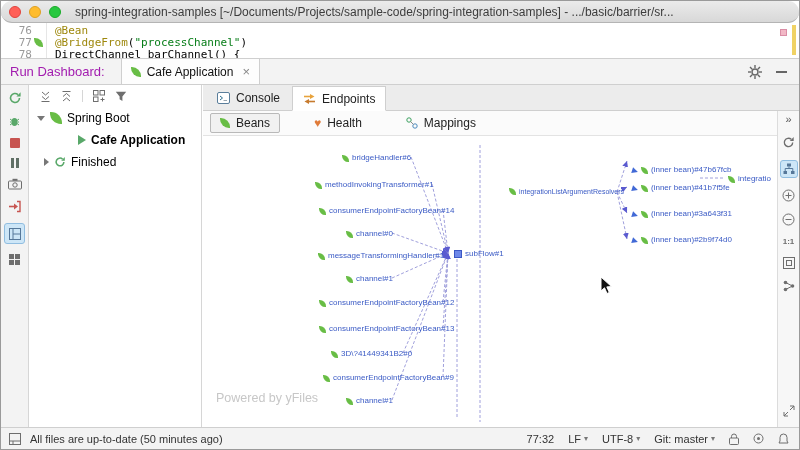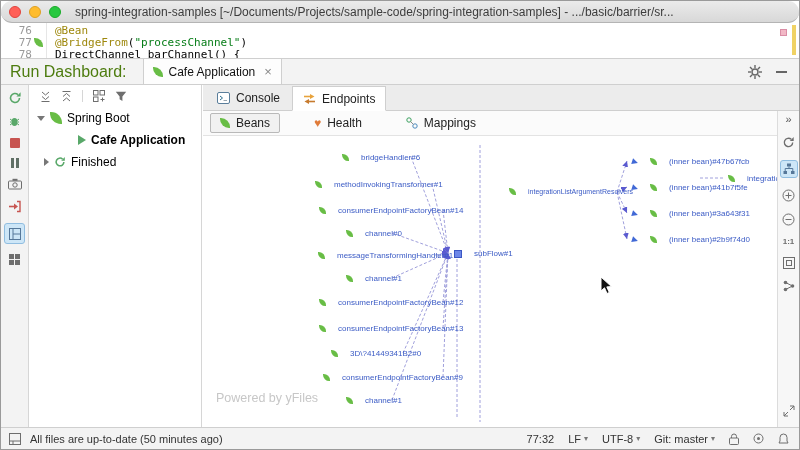--- a/index.html
+++ b/index.html
@@ -28,21 +28,21 @@
   .bean-gutter { position: absolute; left: 33px; top: 15px; }
   .codecol { padding: 2px 0 0 8px; color: #000; }
   .crow { height: 12px; white-space: pre; }
   .ann { color: #9E880D; } .str { color: #067D17; } .pln { color: #000; }
   .stripe-pink { position: absolute; right: 12px; top: 6px; width: 7px; height: 7px; background: #f2b8c6; border: 1px solid #da8ea6; }
   .stripe-yellow { position: absolute; right: 3px; top: 2px; width: 4px; height: 30px; background: #f0d264; }
 
   
   .rd-header { position: absolute; top: 57px; left: 0; right: 0; height: 27px; background: #f3f3f3;
                border-top: 1px solid #cfcfcf; border-bottom: 1px solid #cfcfcf; display: flex; align-items: center; }
-  .rd-label { font-size: 16px; color: #4d7c0f; padding: 0 16px 0 9px; }
+  .rd-label { font-size: 13px; color: #a21caf; padding: 0 16px 0 9px; }
   .rd-tab { height: 100%; display: flex; align-items: center; gap: 6px; padding: 0 9px;
             background: #fdfdfd; border-left: 1px solid #cfcfcf; border-right: 1px solid #cfcfcf; font-size: 12px; color: #111; }
   .rd-close { color: #888; font-size: 13px; margin-left: 3px; }
   .rd-actions { margin-left: auto; display: flex; align-items: center; gap: 14px; padding-right: 12px; }
   .minbar { width: 11px; height: 2px; background: #666; }
 
   
   .left-toolbar { position: absolute; left: 0; top: 84px; width: 28px; bottom: 22px; background: #f3f3f3;
                   border-right: 1px solid #d6d6d6; display: flex; flex-direction: column; align-items: center;
                   padding-top: 6px; gap: 10px; }
@@ -69,21 +69,21 @@
 
   .substrip { position: absolute; left: 202px; top: 110px; width: 576px; height: 25px; background: #fbfbfb;
               border-bottom: 1px solid #e3e3e3; display: flex; align-items: center; gap: 24px; padding-left: 7px; }
   .subtab { display: flex; align-items: center; gap: 6px; font-size: 12px; height: 20px; padding: 0 9px; color: #222; border: 1px solid transparent; }
   .subtab.sel { background: #f1f1f1; border: 1px solid #b9b9b9; border-radius: 2px; }
   .heart { color: #E07B39; font-size: 12px; line-height: 12px; }
 
   
   .canvas { position: absolute; left: 202px; top: 136px; width: 576px; height: 292px; background: #fff; overflow: hidden; }
   .edges { position: absolute; left: 0; top: 0; }
-  .gnode { position: absolute; display: flex; align-items: center; gap: 12px; font-size: 8px; color: #3B5BC5; white-space: nowrap; }
+  .gnode { position: absolute; display: flex; align-items: flex-end; gap: 3px; font-size: 8px; color: #3B5BC5; white-space: nowrap; }
   .gnode.tiny { font-size: 7px; }
   .sficon { width: 8px; height: 8px; background: #6D87E8; border: 1px solid #3B57C4; flex: none; }
   .barrow { width: 0; height: 0; border-top: 3px solid transparent; border-bottom: 3px solid transparent;
             border-left: 6px solid #4169D6; transform: rotate(18deg); flex: none; }
   .watermark { position: absolute; left: 13px; top: 254px; font-size: 12.5px; color: #c7c7c7; }
 
   
   .right-col { position: absolute; right: 0; top: 110px; width: 22px; bottom: 22px; background: #f7f7f7;
                border-left: 1px solid #dcdcdc; display: flex; flex-direction: column; align-items: center; padding-top: 2px; gap: 11px; }
   .overflow { font-size: 11px; color: #555; }
@@ -393,21 +393,21 @@
     <div class="gnode" style="left:251px;top:112px">
         <span class="sficon"></span>
         <span>subFlow#1</span>
       </div>
 
     <div class="gnode tiny" style="left:306px;top:51px">
         <span class="leaf leaf7"></span>
         <span>integrationListArgumentResolvers</span>
       </div>
 
-    <div class="gnode" style="left:429px;top:20px">
+    <div class="gnode" style="left:429px;top:28px">
         <span class="barrow"></span>
         <span class="leaf leaf7"></span>
         <span>(inner bean)#47b67fcb</span>
       </div>
     <div class="gnode" style="left:429px;top:46px">
         <span class="barrow"></span>
         <span class="leaf leaf7"></span>
         <span>(inner bean)#41b7f5fe</span>
       </div>
     <div class="gnode" style="left:429px;top:72px">

